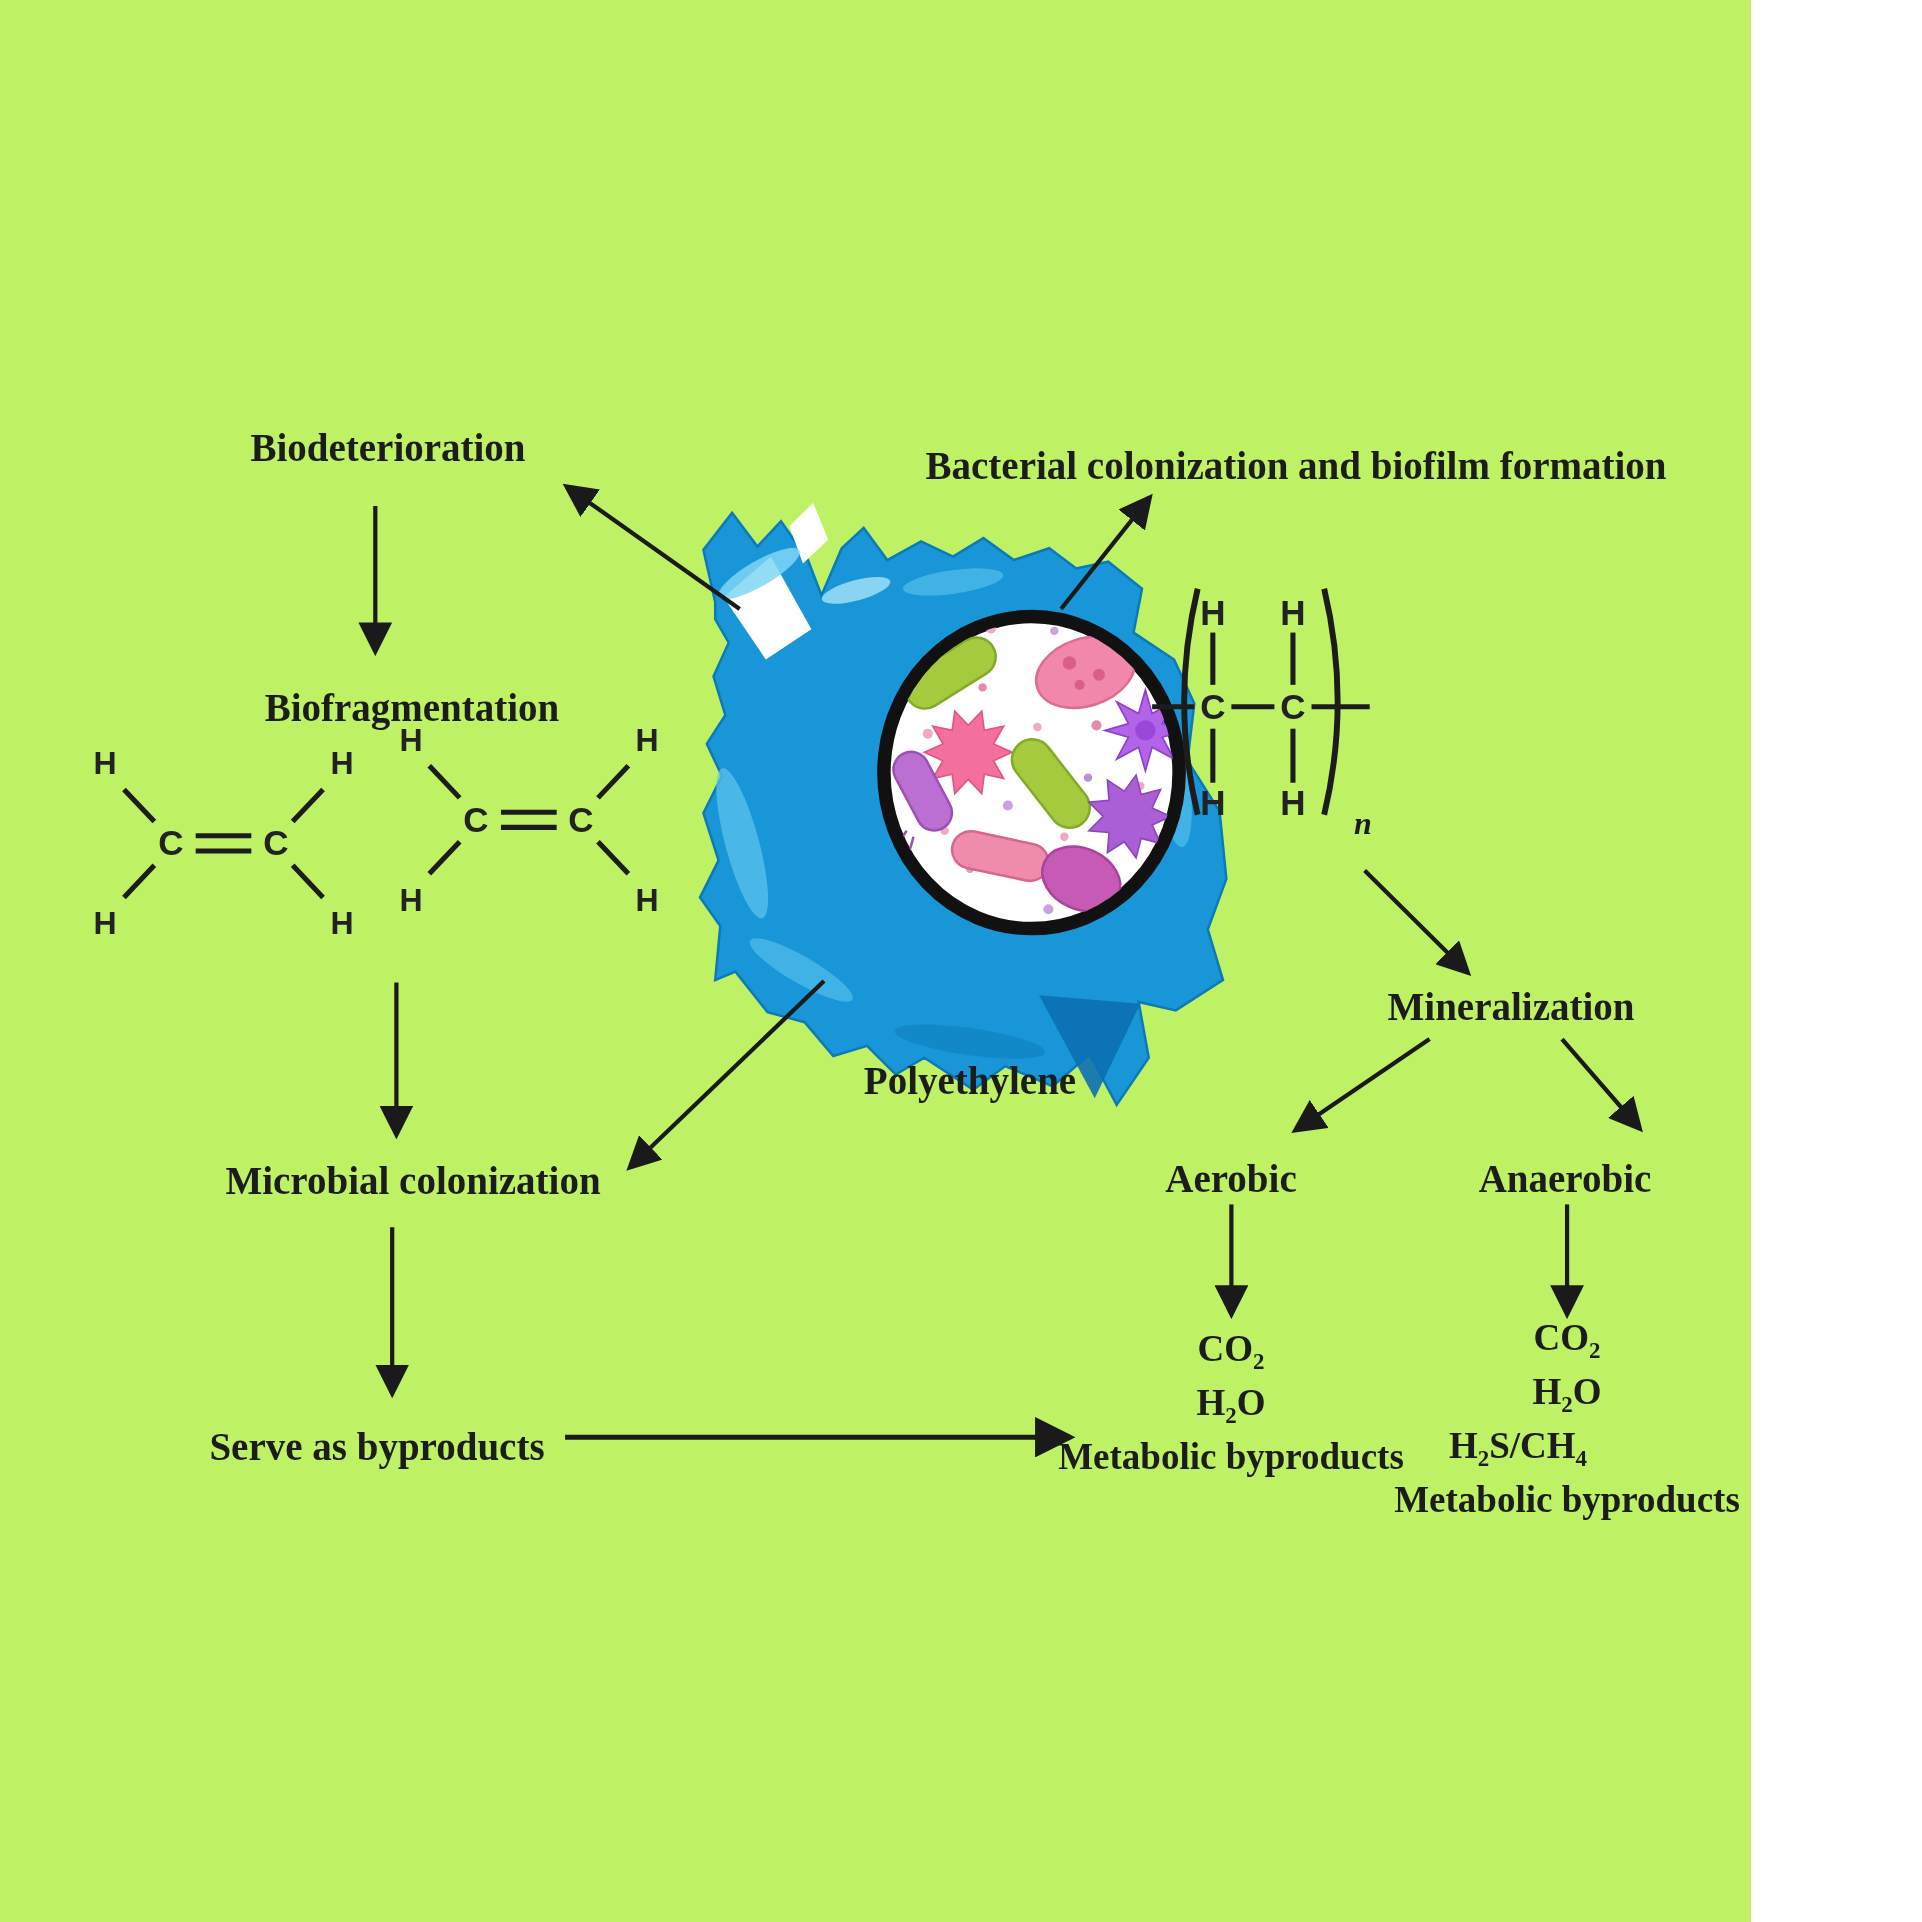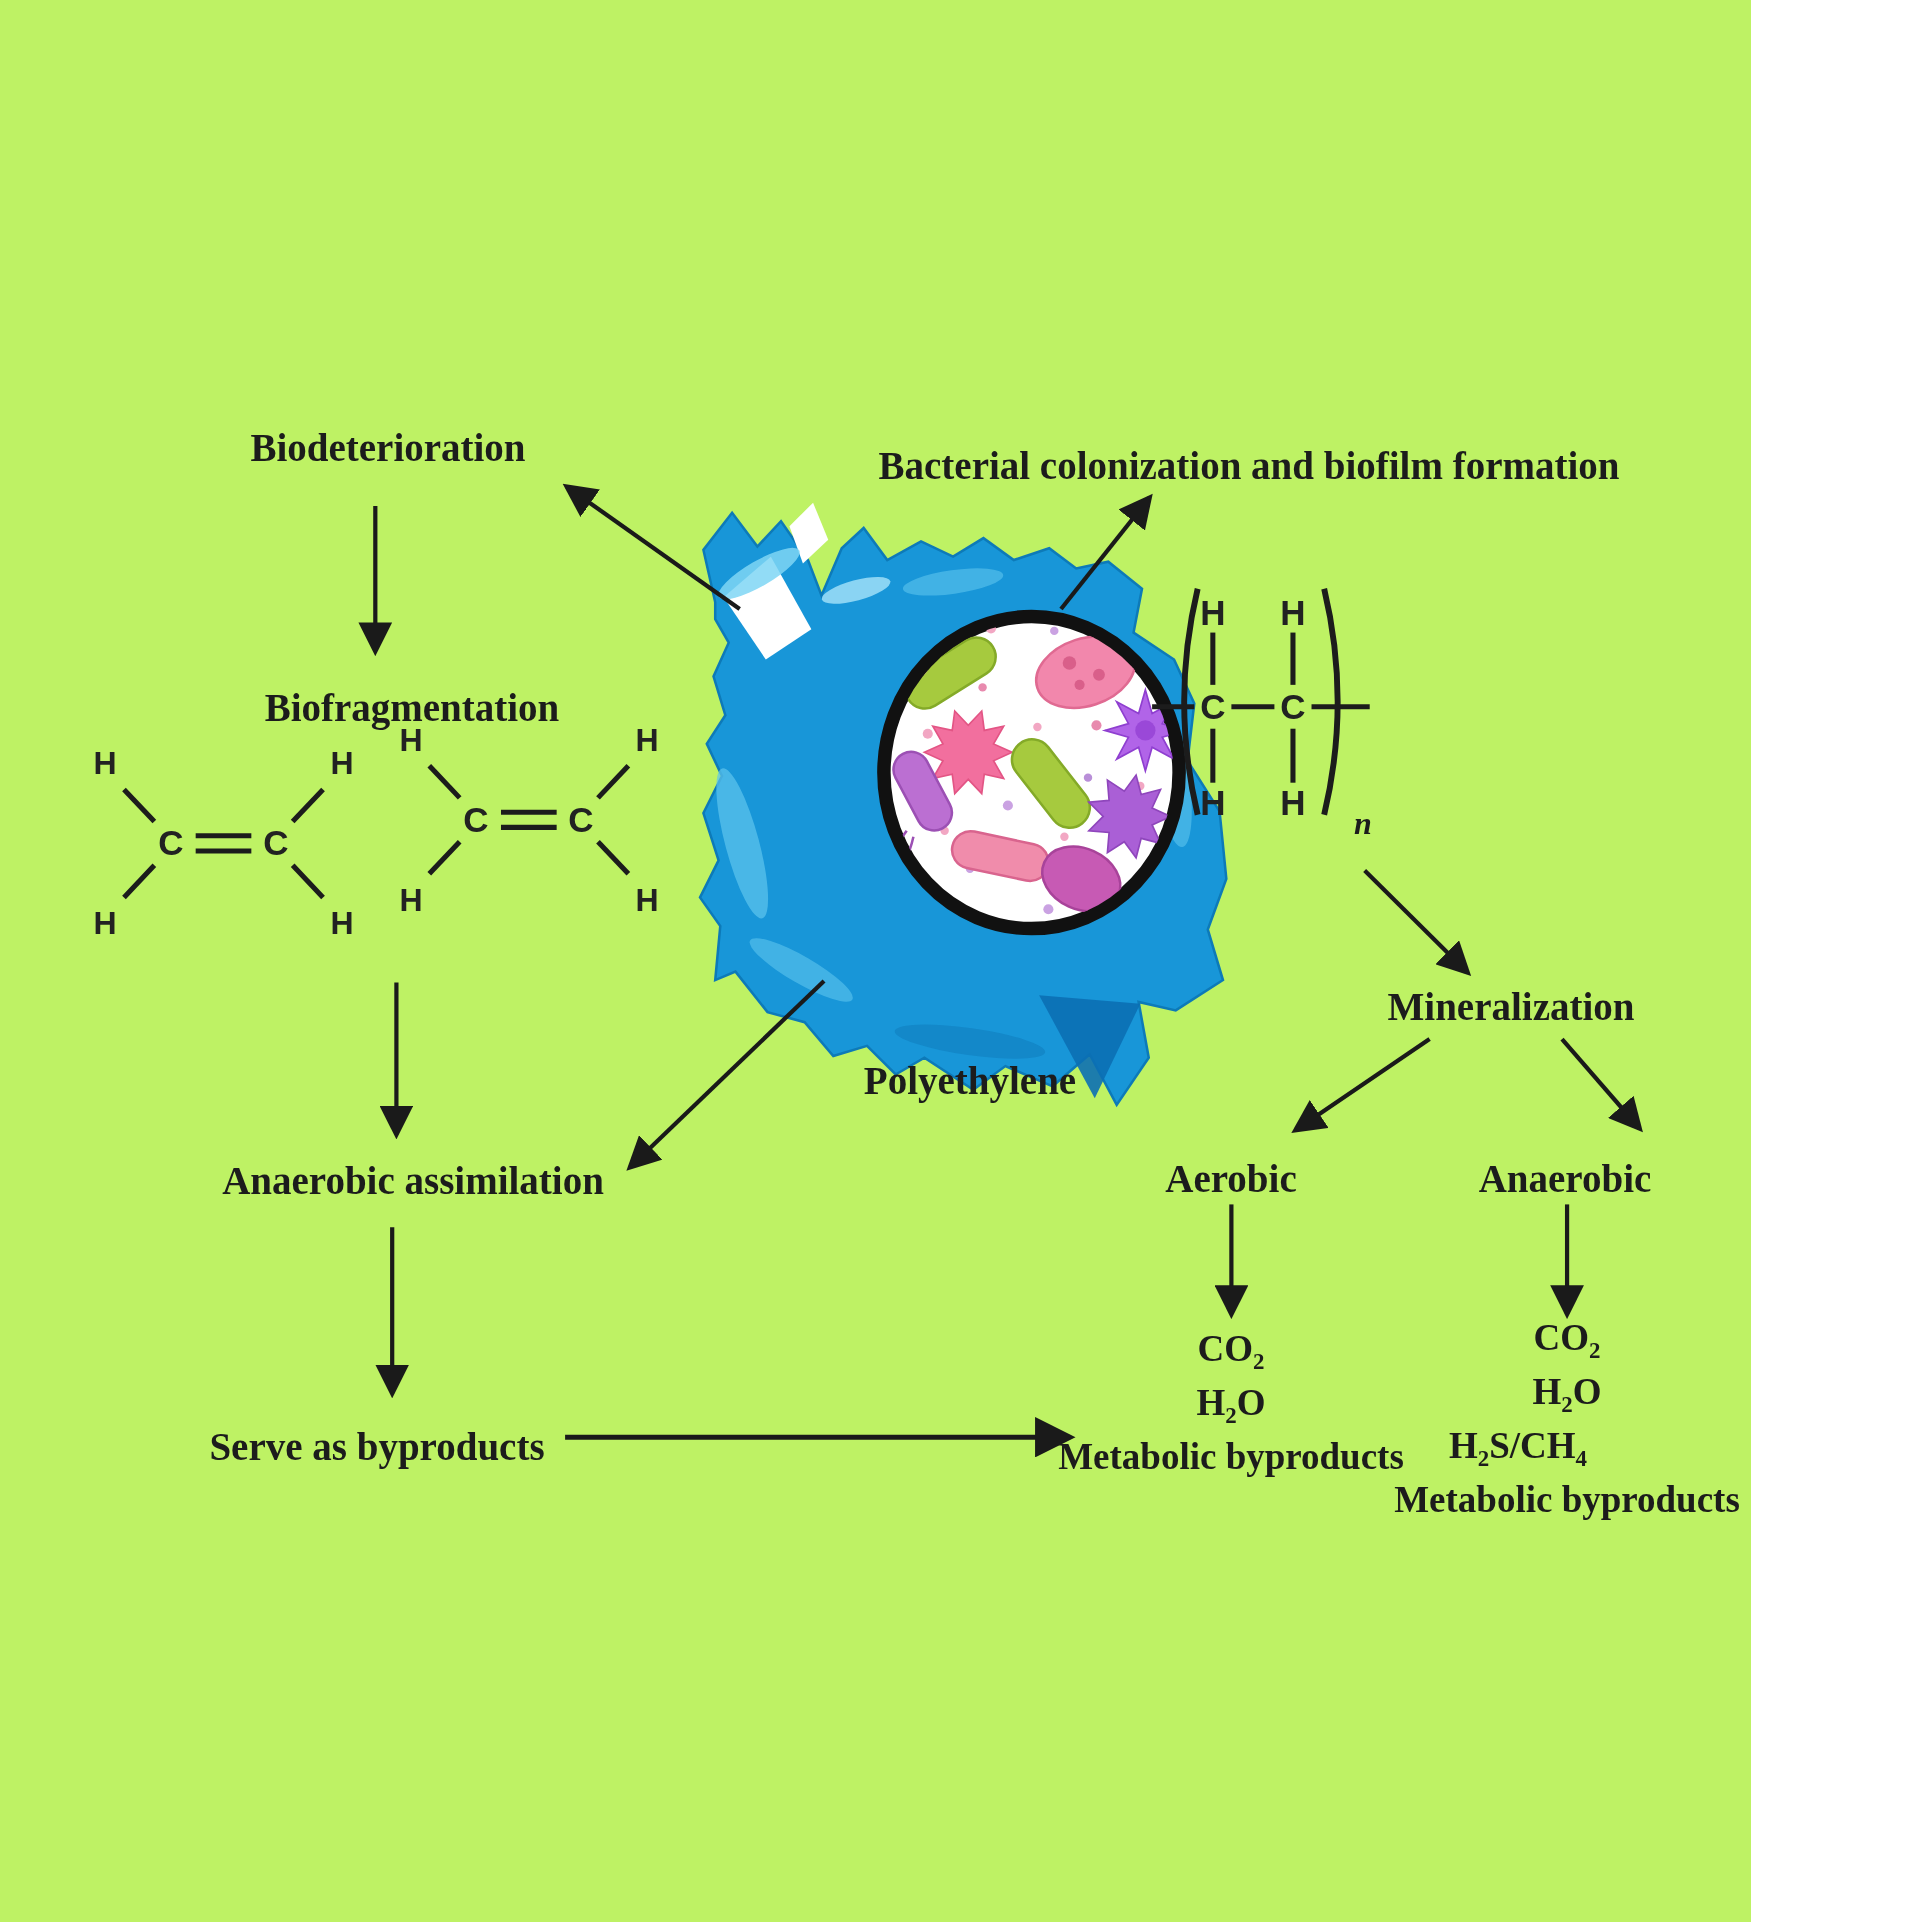--- a/index.html
+++ b/index.html
@@ -178,23 +178,23 @@
       <line x1="1618" y1="1032" x2="1740" y2="1153" marker-end="url(#ah)"></line>
       <line x1="1695" y1="1232" x2="1536" y2="1340" marker-end="url(#ah)"></line>
       <line x1="1852" y1="1232" x2="1944" y2="1338" marker-end="url(#ah)"></line>
       <line x1="1460" y1="1428" x2="1460" y2="1558" marker-end="url(#ah)"></line>
       <line x1="1858" y1="1428" x2="1858" y2="1558" marker-end="url(#ah)"></line>
     </g>
   </svg>
 
   <div class="lbl" style="left:388px;top:447px">Biodeterioration</div>
   <div class="lbl" style="left:412px;top:707px">Biofragmentation</div>
-  <div class="lbl" style="left:413px;top:1180px">Anaerobic assimilation</div>
+  <div class="lbl" style="left:413px;top:1180px">Microbial colonization</div>
   <div class="lbl" style="left:377px;top:1446px">Serve as byproducts</div>
-  <div class="lbl" style="left:1249px;top:465px">Bacterial colonization and biofilm formation</div>
+  <div class="lbl" style="left:1296px;top:465px">Bacterial colonization and biofilm formation</div>
   <div class="lbl" style="left:970px;top:1080px">Polyethylene</div>
   <div class="lbl" style="left:1511px;top:1006px">Mineralization</div>
   <div class="lbl" style="left:1231px;top:1178px">Aerobic</div>
   <div class="lbl" style="left:1565px;top:1178px">Anaerobic</div>
 
   <div class="lbl formula" style="left:1231px;top:1348px">CO<sub>2</sub></div>
   <div class="lbl formula" style="left:1231px;top:1402px">H<sub>2</sub>O</div>
   <div class="lbl formula" style="left:1231px;top:1456px">Metabolic byproducts</div>
 
   <div class="lbl formula" style="left:1567px;top:1337px">CO<sub>2</sub></div>

